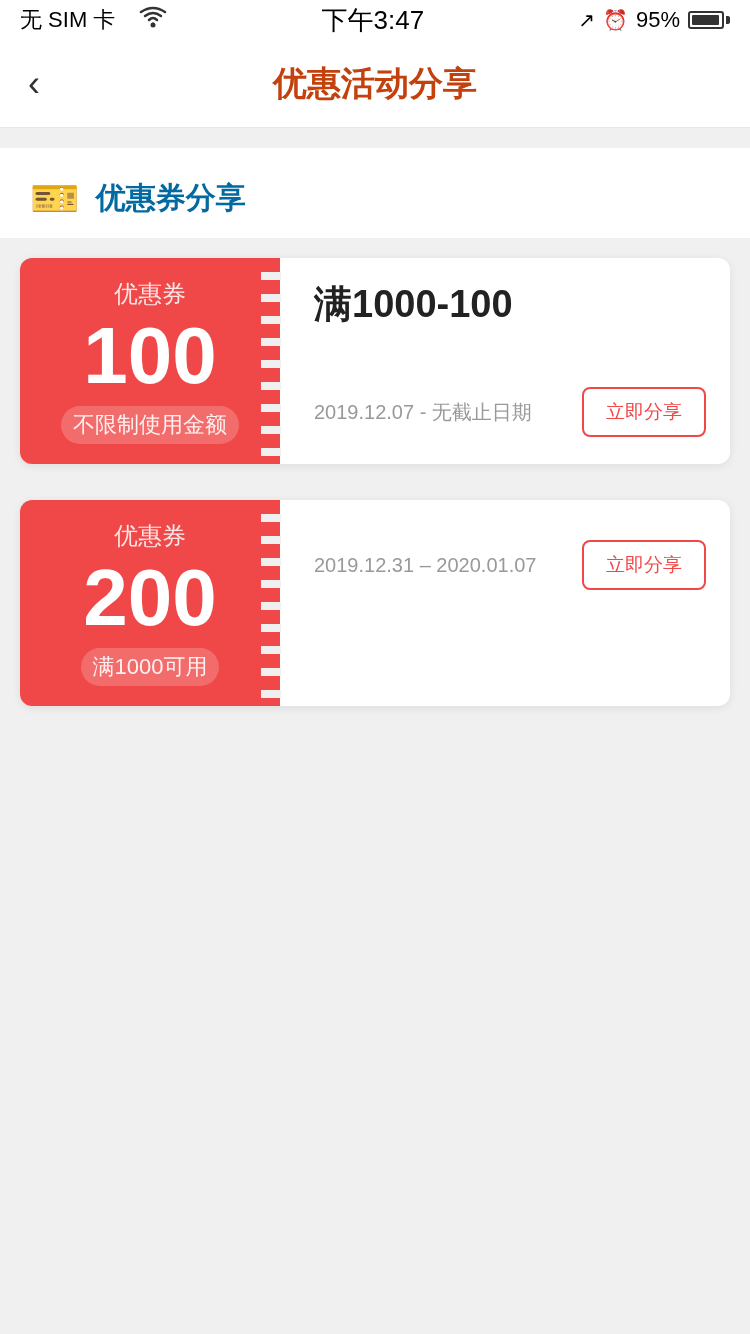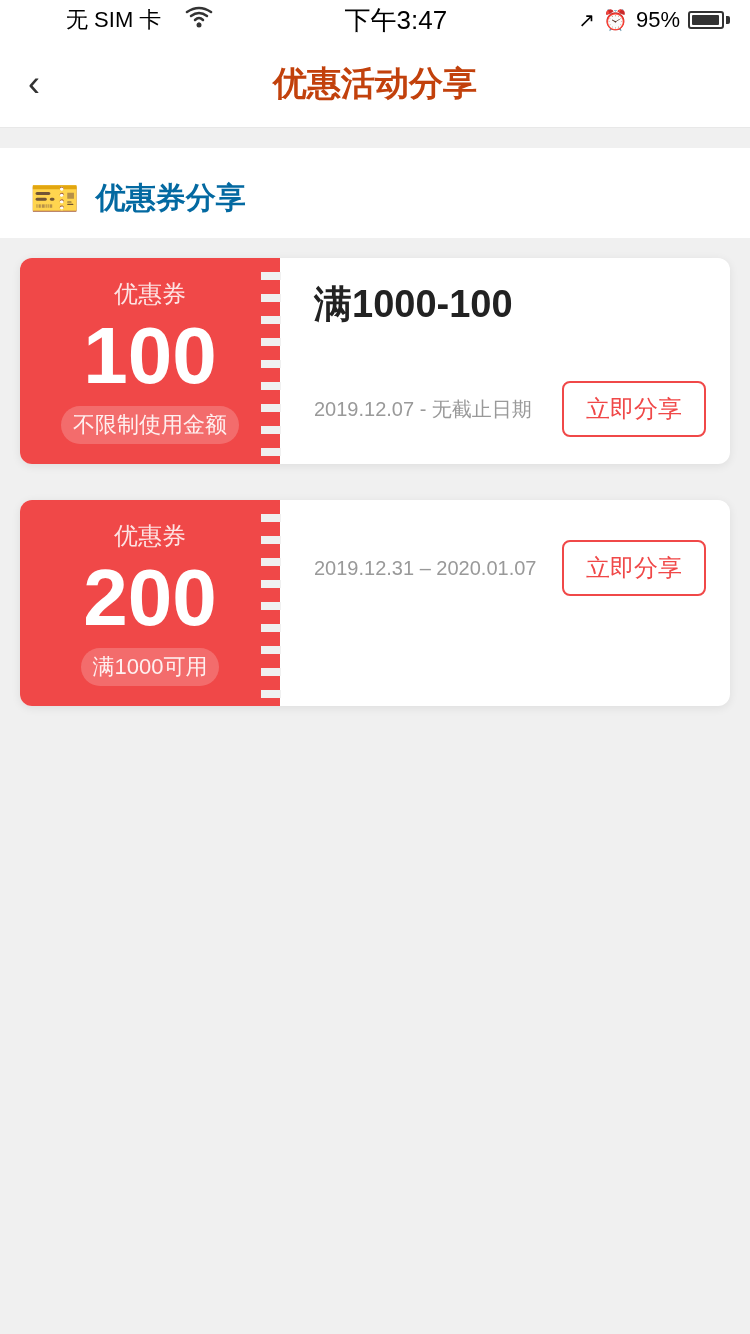--- a/index.html
+++ b/index.html
@@ -23,21 +23,20 @@
       justify-content: space-between;
       padding: 0 20px;
       font-size: 24px;
       font-weight: 500;
     }
     .status-left {
       display: flex;
       align-items: center;
       gap: 24px;
       font-size: 22px;
-      margin-left: 46px;
     }
     .status-center {
       font-size: 26px;
       font-weight: 500;
     }
     .status-right {
       display: flex;
       align-items: center;
       gap: 8px;
       font-size: 22px;
@@ -209,21 +208,21 @@
       font-size: 20px;
       color: #999;
       flex: 1;
     }
     .share-btn {
       border: 2px solid #f04848;
       color: #f04848;
       background: #fff;
       border-radius: 8px;
       padding: 10px 22px;
-      font-size: 24px;
+      font-size: 19px;
       cursor: pointer;
       white-space: nowrap;
       flex-shrink: 0;
     }
 
     
     .empty-area {
       flex: 1;
       background: #f0f0f0;
       min-height: 500px;

